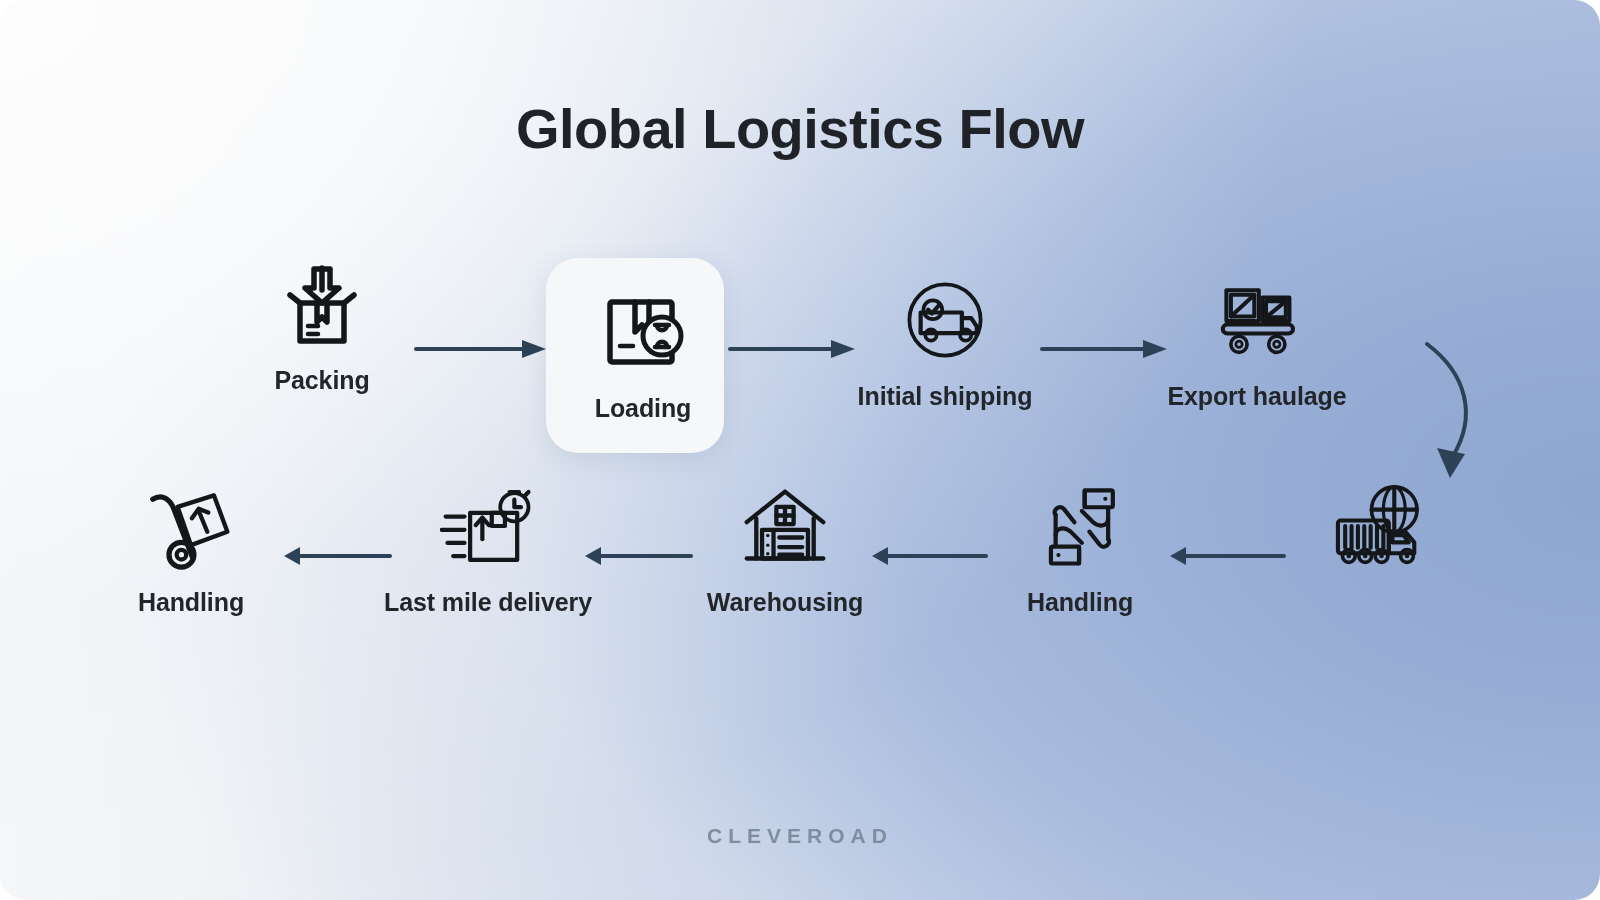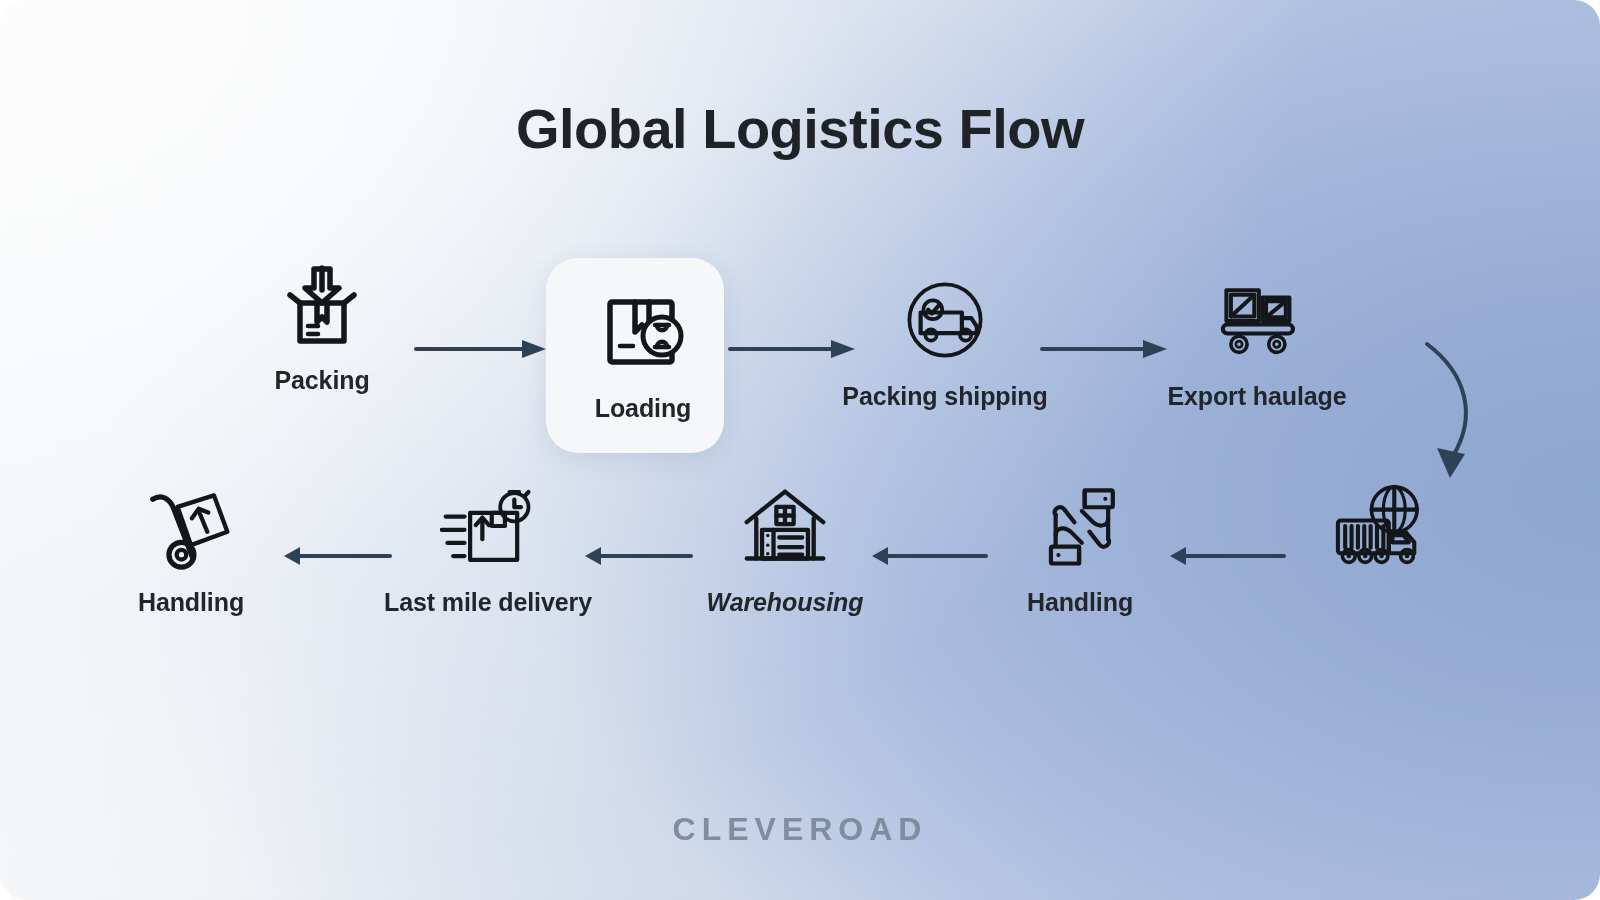--- a/index.html
+++ b/index.html
@@ -86,21 +86,21 @@
   
   .arrow { position: absolute; }
 
   
   #brand {
     position: absolute;
     left: 0;
     bottom: 52px;
     width: 100%;
     text-align: center;
-    font-size: 32px;
+    font-size: 21px;
     font-weight: 700;
     letter-spacing: 6px;
     color: #7f8d9e;
   }
 
   svg { display: block; }
   .st { fill: none; stroke: #14171a; stroke-width: 5.5; stroke-linecap: round; stroke-linejoin: round; }
   .st-thin { fill: none; stroke: #14171a; stroke-width: 4.5; stroke-linecap: round; stroke-linejoin: round; }
 </style>
 </head>
@@ -175,21 +175,21 @@
 
         <path class="st-thin" d="M66 46 L76 46 L82 55 L82 62 L66 62"></path>
 
         <circle cx="33" cy="64" r="6" fill="none" stroke="#14171a" stroke-width="4"></circle>
         <circle cx="70" cy="64" r="6" fill="none" stroke="#14171a" stroke-width="4"></circle>
 
         <circle cx="35" cy="37" r="10" fill="none" stroke="#14171a" stroke-width="4"></circle>
         <path class="st-thin" d="M30 37 L34 41 L41 33"></path>
       </svg>
     </div>
-    <div class="label">Packing shipping</div>
+    <div class="label">Initial shipping</div>
   </div>
 
   <div class="arrow" style="left:1040px; top:336px;">
     <svg width="130" height="26" viewBox="0 0 130 26" aria-hidden="true">
       <path d="M2 13 L107 13" stroke="#2e4257" stroke-width="4" stroke-linecap="round" fill="none"></path>
       <path d="M103 4 L127 13 L103 22 Z" fill="#2e4257"></path>
     </svg>
   </div>
 
   <div class="node" style="left:1157px; top:272px; width:200px;">
@@ -278,21 +278,21 @@
     <div class="label">Handling</div>
   </div>
 
   <div class="arrow" style="left:870px; top:543px;">
     <svg width="118" height="26" viewBox="0 0 118 26" aria-hidden="true">
       <path d="M116 13 L14 13" stroke="#2e4257" stroke-width="4" stroke-linecap="round" fill="none"></path>
       <path d="M18 4 L2 13 L18 22 Z" fill="#2e4257"></path>
     </svg>
   </div>
 
-  <div class="node" style="left:690px; top:478px; width:190px;font-style:italic;">
+  <div class="node" style="left:690px; top:478px; width:190px;">
     <div class="icon-wrap">
       <svg width="92" height="88" viewBox="0 0 96 92" aria-hidden="true">
 
         <path class="st-thin" d="M8 42 L48 10 L88 42"></path>
 
         <path class="st-thin" d="M18 38 L18 80 M78 38 L78 80"></path>
 
         <path class="st-thin" d="M8 80 L88 80"></path>
 
         <rect class="st-thin" x="39" y="26" width="18" height="18"></rect>

